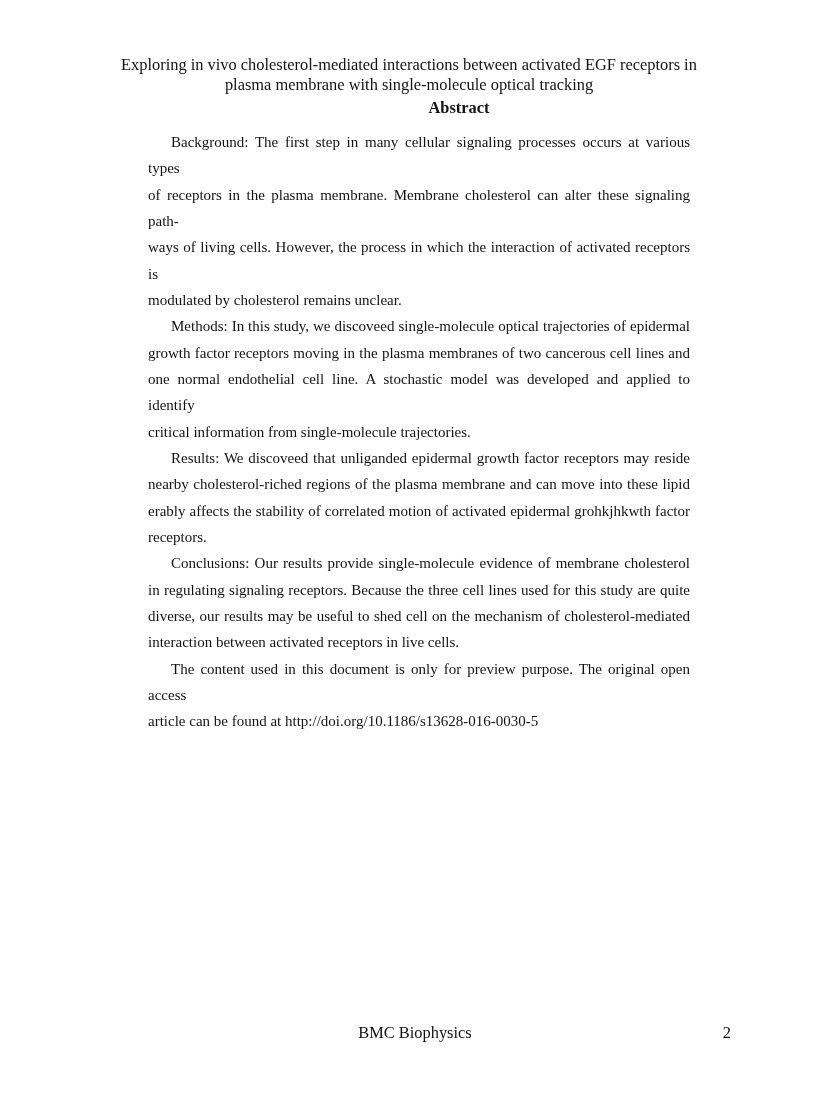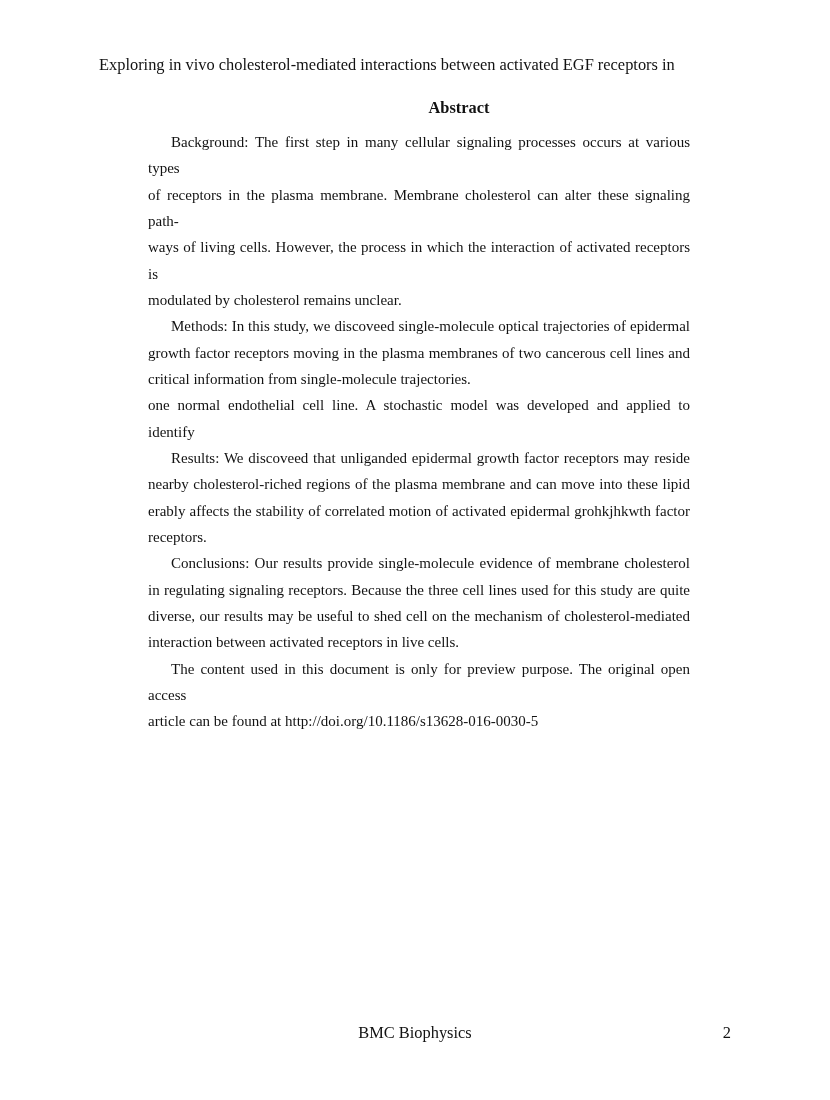--- a/index.html
+++ b/index.html
@@ -21,21 +21,21 @@
     width: 830px; height: 1100px;
     background: #ffffff;
   }
   .doc-title {
     position: absolute;
     left: 99px;
     top: 55px;
     width: 620px;
     font-size: 16.4px;
     line-height: 20px;
-    text-align: left;
+    text-align: center;
   }
   .abstract-heading {
     position: absolute;
     left: 0;
     top: 98px;
     width: 830px;
     text-align: center;
     font-weight: bold;
     font-size: 16.4px;
     line-height: 20px;
@@ -82,38 +82,39 @@
     text-align: right;
   }
 </style>
 </head>
 <body>
 
 <div class="page">
 
   <div class="doc-title">
     <div class="title-line">Exploring in vivo cholesterol-mediated interactions between activated EGF receptors in</div>
+    <div class="title-line">plasma membrane with single-molecule optical tracking</div>
   </div>
 
   <div class="abstract-heading">Abstract</div>
 
   <div class="abstract-body">
 
     <div class="paragraph">
       <div class="line first">Background: The first step in many cellular signaling processes occurs at various types</div>
       <div class="line">of receptors in the plasma membrane. Membrane cholesterol can alter these signaling path-</div>
       <div class="line">ways of living cells. However, the process in which the interaction of activated receptors is</div>
       <div class="line last">modulated by cholesterol remains unclear.</div>
     </div>
 
     <div class="paragraph">
       <div class="line first">Methods: In this study, we discoveed single-molecule optical trajectories of epidermal</div>
       <div class="line">growth factor receptors moving in the plasma membranes of two cancerous cell lines and</div>
+      <div class="line">one normal endothelial cell line. A stochastic model was developed and applied to identify</div>
       <div class="line last">critical information from single-molecule trajectories.</div>
-      <div class="line">one normal endothelial cell line. A stochastic model was developed and applied to identify</div>
     </div>
 
     <div class="paragraph">
       <div class="line first">Results: We discoveed that unliganded epidermal growth factor receptors may reside</div>
       <div class="line">nearby cholesterol-riched regions of the plasma membrane and can move into these lipid</div>
       <div class="line">erably affects the stability of correlated motion of activated epidermal grohkjhkwth factor</div>
       <div class="line last">receptors.</div>
     </div>
 
     <div class="paragraph">

